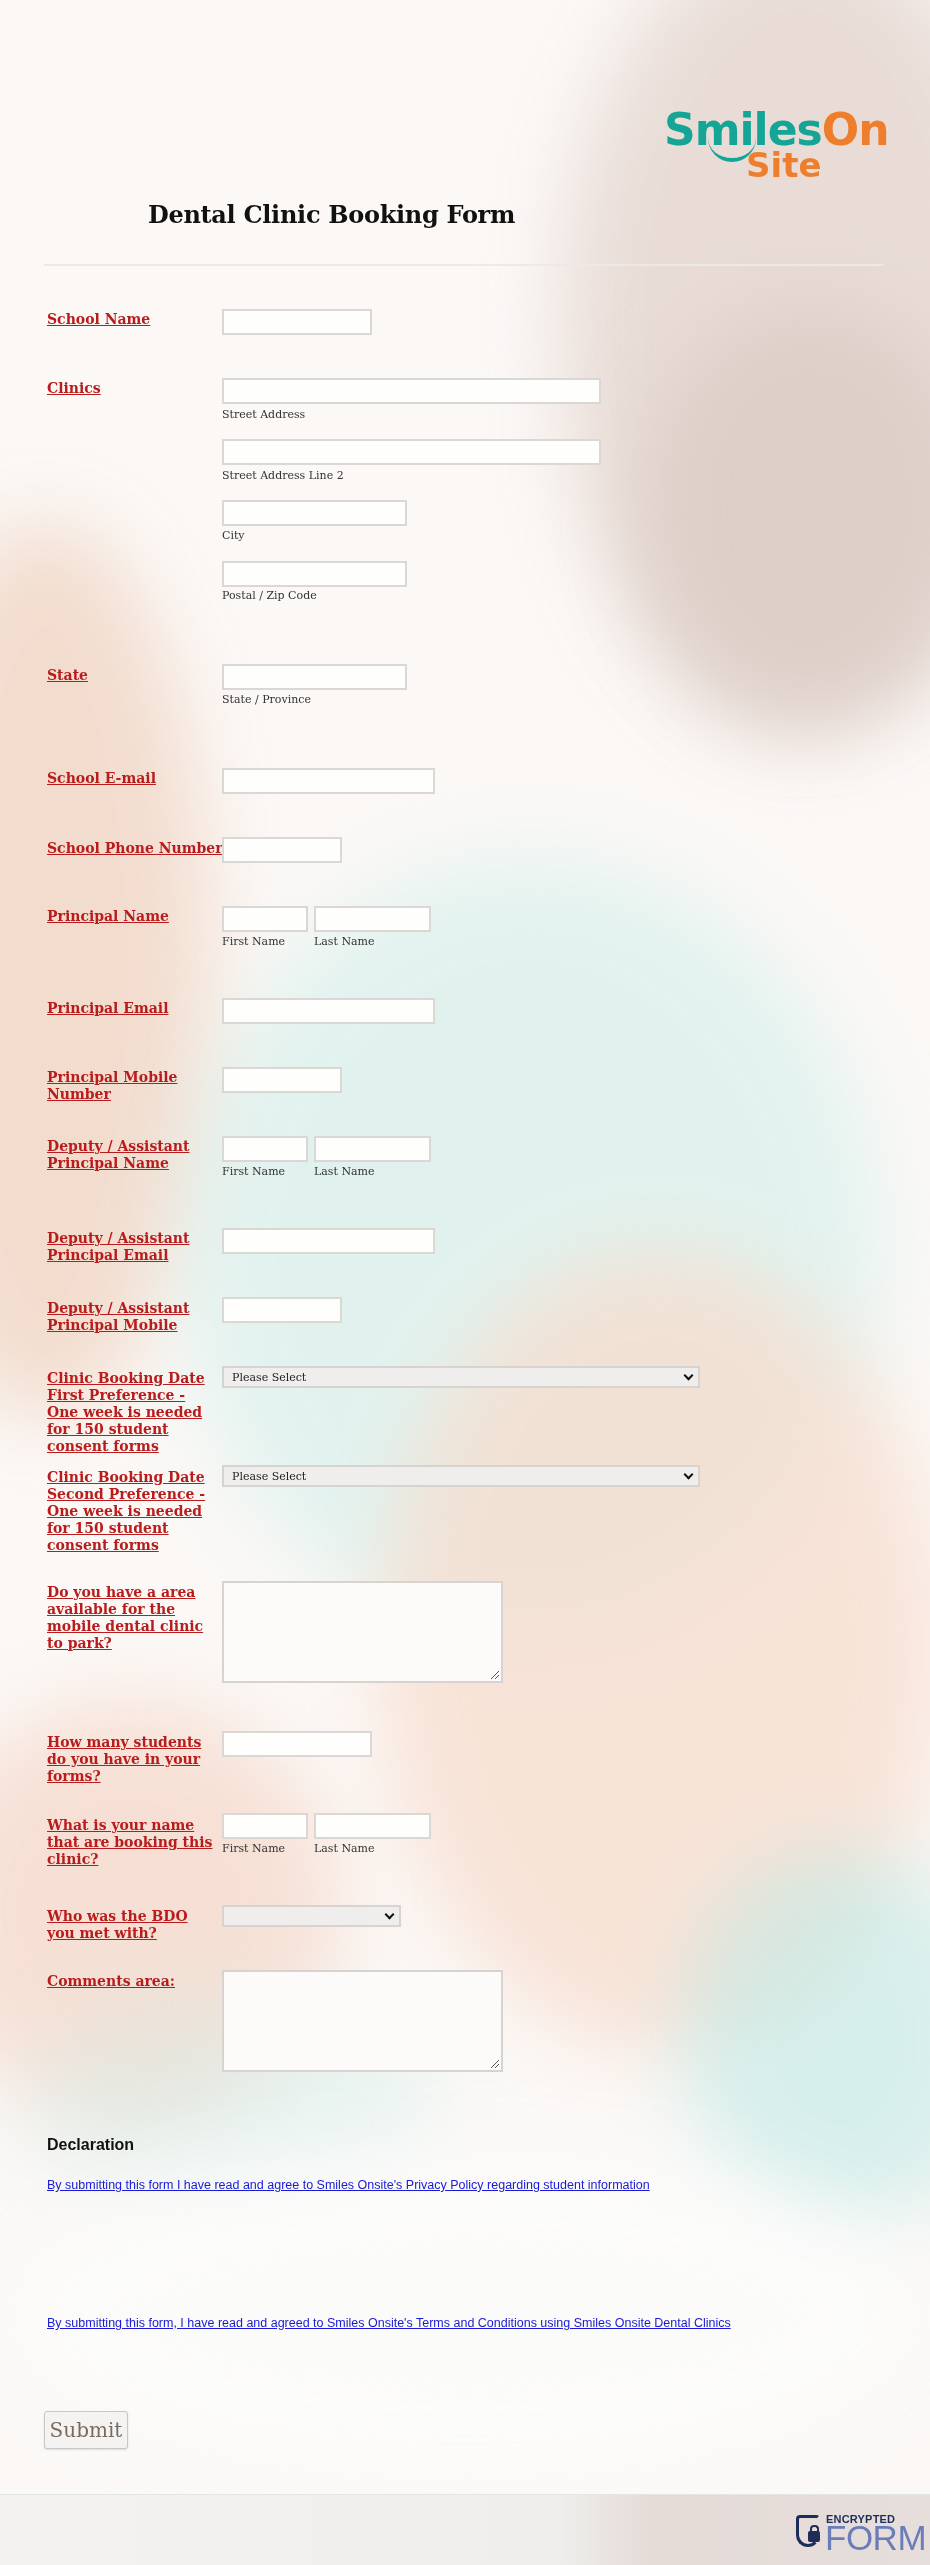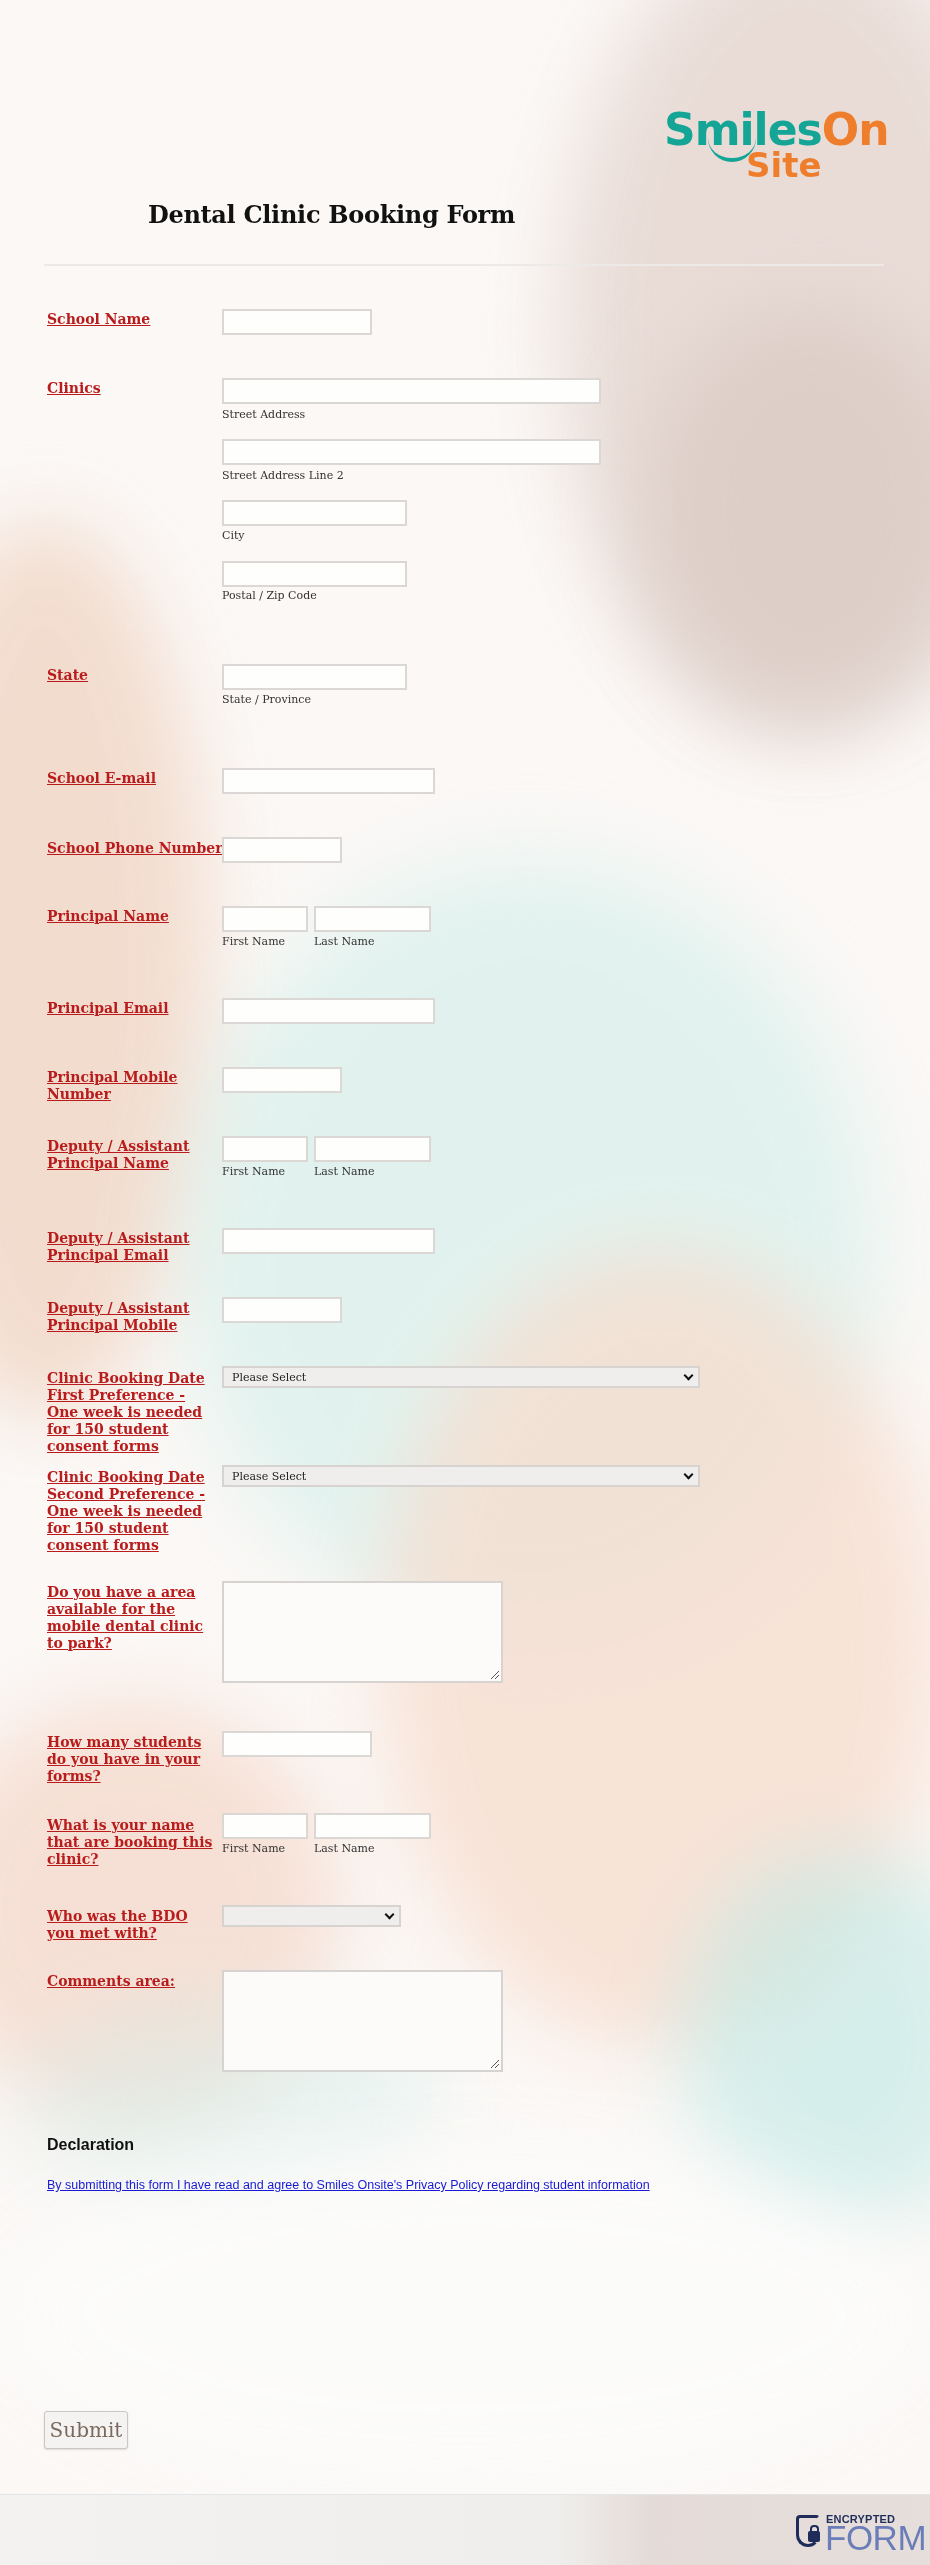--- a/index.html
+++ b/index.html
@@ -222,20 +222,21 @@
     <span class="chev"></span>
   </div>
 
   <div class="label" style="top:1973px">Comments area:</div>
   <div class="textarea" style="left:222px; top:1970px; width:281px; height:102px;">
     <span class="grip"></span>
   </div>
 
   <div class="decl-title">Declaration</div>
   <a class="link" style="top:2178px">By submitting this form I have read and agree to Smiles Onsite's Privacy Policy regarding student information</a>
+  <a class="link" style="top:2316px">By submitting this form, I have read and agreed to Smiles Onsite's Terms and Conditions using Smiles Onsite Dental Clinics</a>
 
   <button class="submit">Submit</button>
 
   <div class="footer">
     <div class="enc">
       <div class="shield"></div>
       <div class="lock"></div>
       <div class="t1">ENCRYPTED</div>
       <div class="t2">FORM</div>
     </div>

